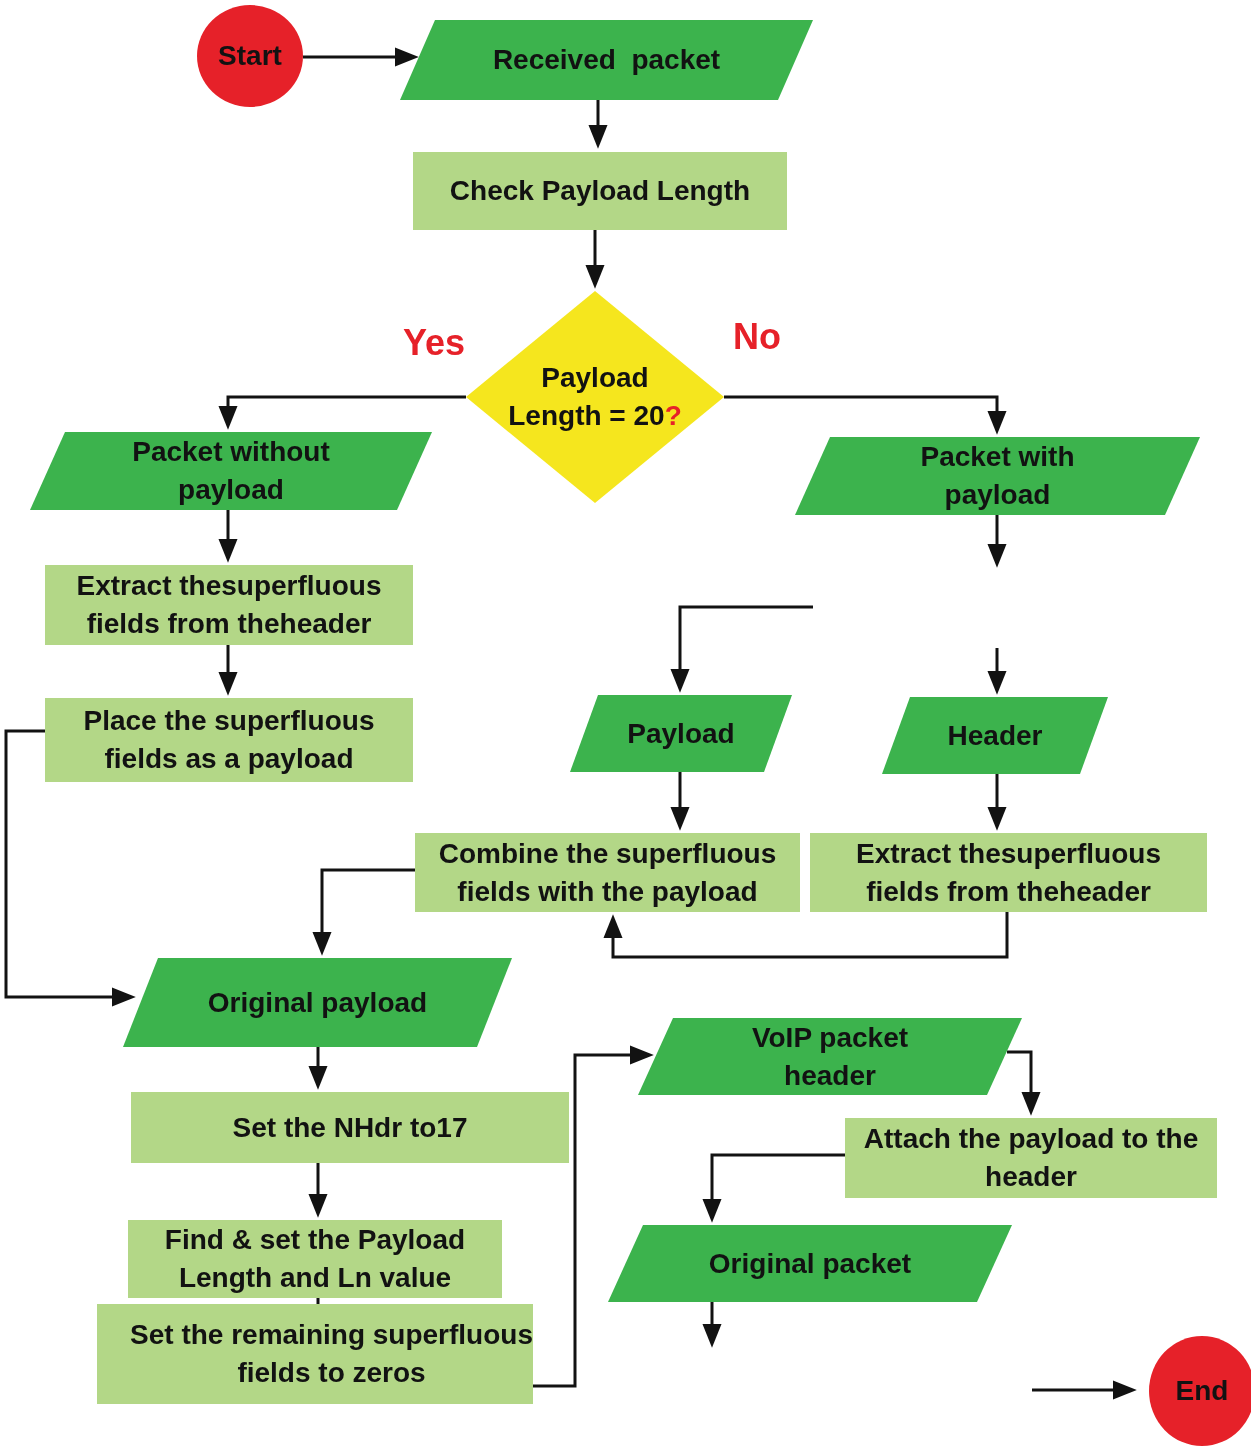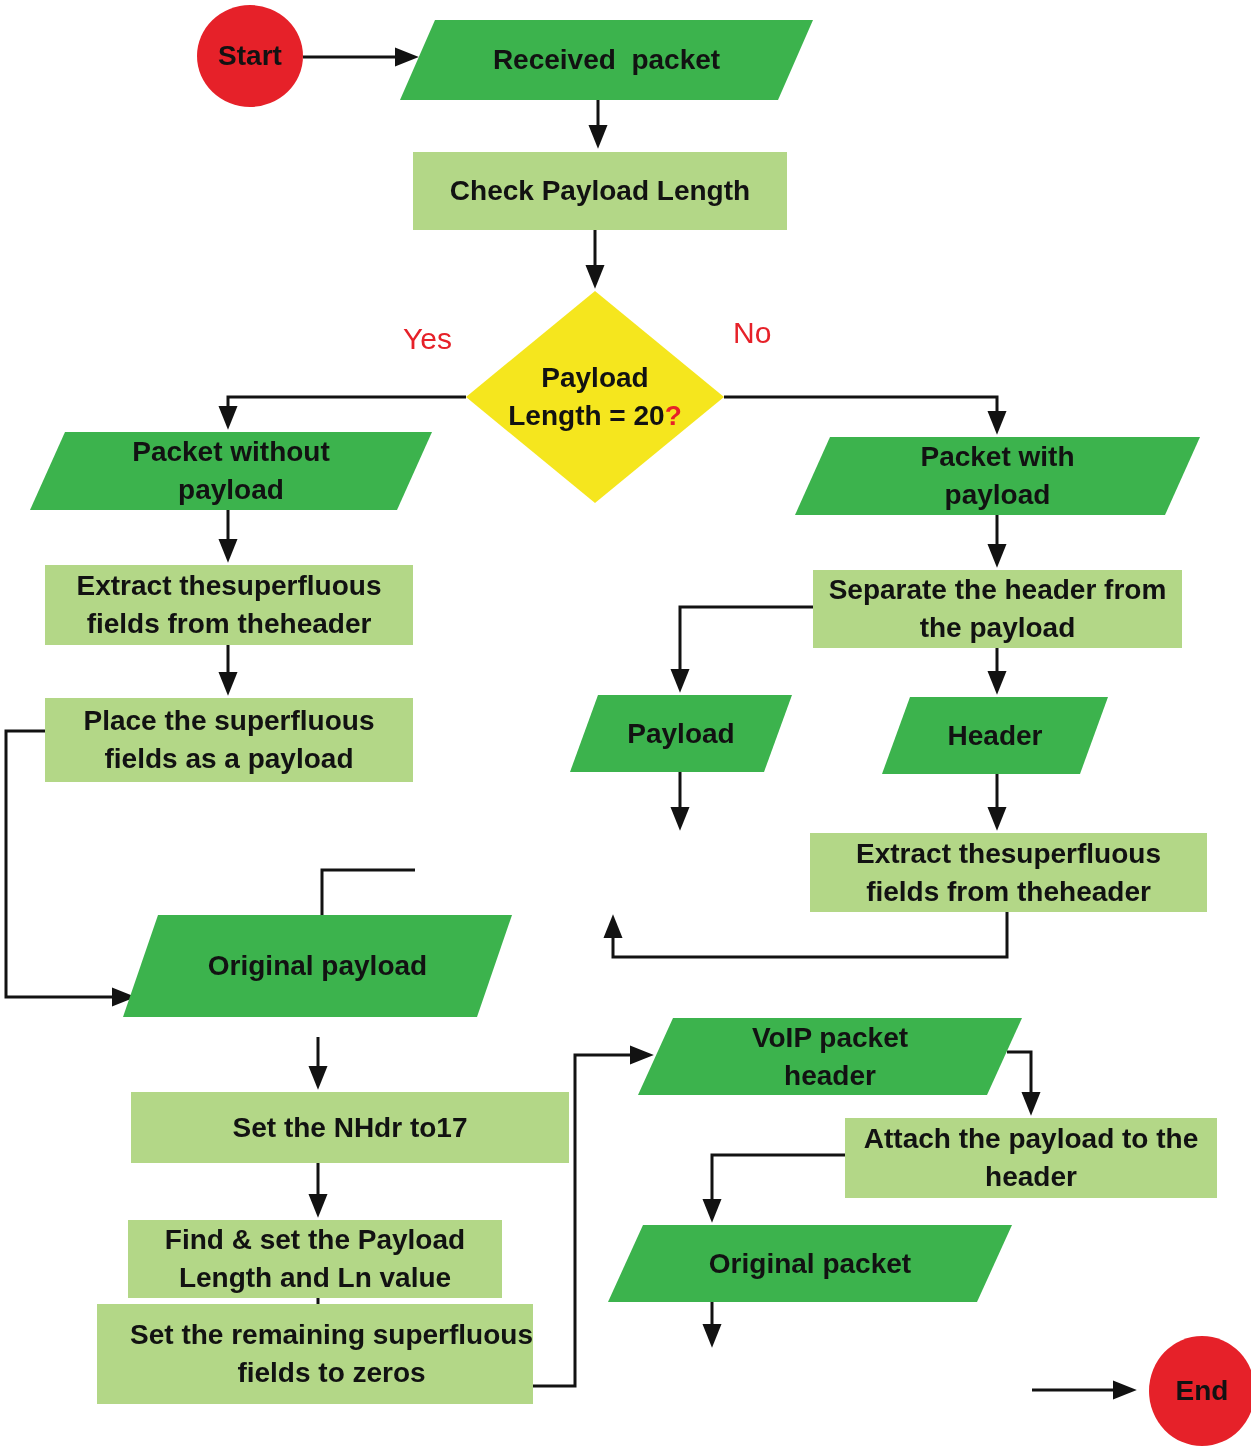--- a/index.html
+++ b/index.html
@@ -18,21 +18,21 @@
     position:absolute;z-index:2;display:flex;align-items:center;justify-content:center;
     color:var(--ink);font-weight:bold;font-size:28px;line-height:1.34;text-align:center;
   }
   .label{white-space:pre;text-align:center;display:block;}
   .rect{background:var(--lightgreen);}
   .para{background:var(--green);}
   .sk35{clip-path:polygon(35px 0,100% 0,calc(100% - 35px) 100%,0 100%);}
   .sk28{clip-path:polygon(28px 0,100% 0,calc(100% - 28px) 100%,0 100%);}
   .diamond{background:var(--yellow);clip-path:polygon(50% 0,100% 50%,50% 100%,0 50%);}
   .term{background:var(--red);border-radius:50%;justify-content:center;}
-  .flag{position:absolute;z-index:2;color:var(--red);font-weight:normal;font-size:30px;}
+  .flag{position:absolute;z-index:2;color:var(--red);font-weight:bold;font-size:36px;}
   .qmark{color:var(--red);}
 </style>
 </head>
 <body>
 
 <div class="canvas">
 
   <svg class="connectors" width="1251" height="1452" viewBox="0 0 1251 1452">
     <defs>
       <marker id="ah" viewBox="0 0 10 10" refX="8" refY="5" markerWidth="8" markerHeight="8" orient="auto-start-reverse" markerUnits="strokeWidth">
@@ -97,40 +97,40 @@
   <div class="node rect" style="left:45px;top:698px;width:368px;height:84px;">
     <span class="label">Place the superfluous
 fields as a payload</span>
   </div>
 
   <div class="node para sk35" style="left:795px;top:437px;width:405px;height:78px;">
     <span class="label">Packet with
 payload</span>
   </div>
 
-  <div class="node rect" style="left:813px;top:570px;width:369px;height:78px;">
-    <span class="label">Separate the header from
-the payload</span>
-  </div>
 
   <div class="node para sk28" style="left:570px;top:695px;width:222px;height:77px;">
     <span class="label">Payload</span>
   </div>
 
   <div class="node para sk28" style="left:882px;top:697px;width:226px;height:77px;">
     <span class="label">Header</span>
   </div>
 
+  <div class="node rect" style="left:415px;top:833px;width:385px;height:79px;">
+    <span class="label">Combine the superfluous
+fields with the payload</span>
+  </div>
 
   <div class="node rect" style="left:810px;top:833px;width:397px;height:79px;">
     <span class="label">Extract thesuperfluous
 fields from theheader</span>
   </div>
 
-  <div class="node para sk35" style="left:123px;top:915px;width:389px;height:102px;">
+  <div class="node para sk35" style="left:123px;top:958px;width:389px;height:89px;">
     <span class="label">Original payload</span>
   </div>
 
   <div class="node rect" style="left:131px;top:1092px;width:438px;height:71px;">
     <span class="label">Set the NHdr to17</span>
   </div>
 
   <div class="node rect" style="left:128px;top:1220px;width:374px;height:78px;">
     <span class="label">Find &amp; set the Payload
 Length and Ln value</span>

